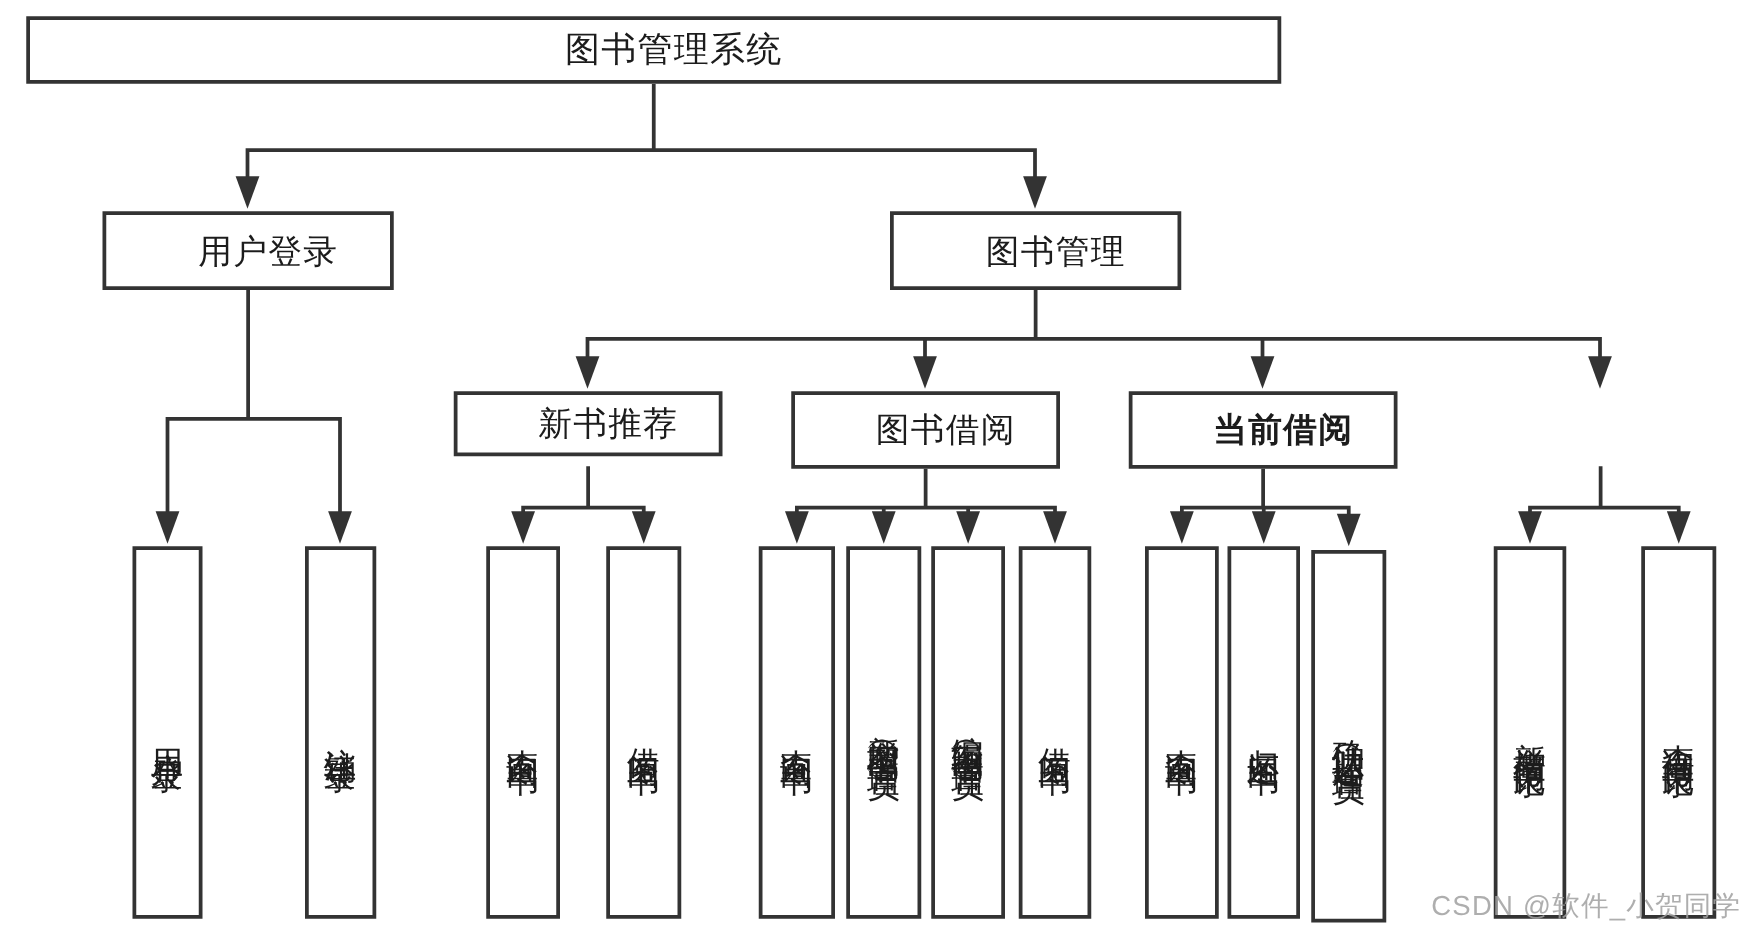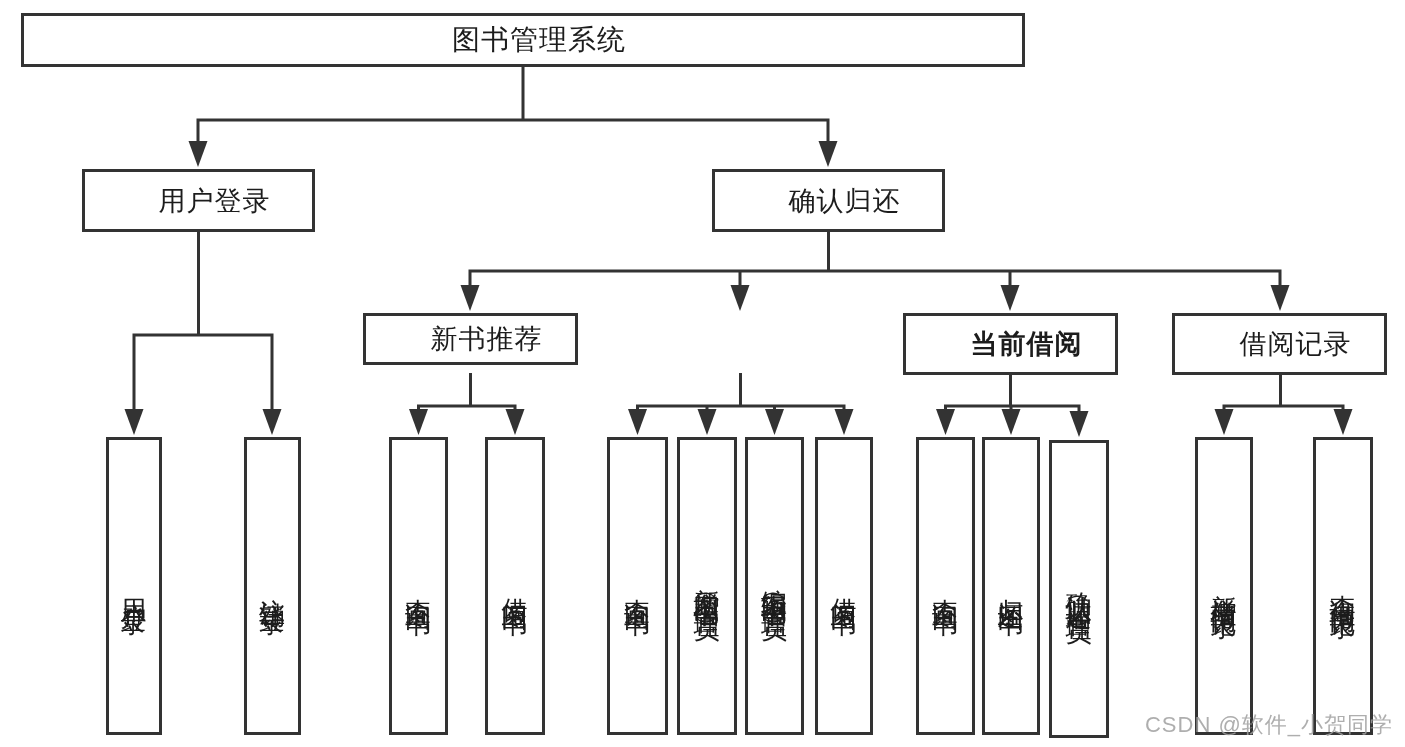--- a/index.html
+++ b/index.html
@@ -134,32 +134,32 @@
   </svg>
 
   <div class="node hnode root-node" style="left:21px; top:13px; width:1004px; height:54px;">
     <span>图书管理系统</span>
   </div>
 
   <div class="node hnode" style="left:82px; top:169px; width:233px; height:63px;">
     <span>用户登录</span>
   </div>
   <div class="node hnode" style="left:712px; top:169px; width:233px; height:63px;">
-    <span>确认归还</span>
+    <span>图书管理</span>
   </div>
 
   <div class="node hnode" style="left:363px; top:313px; width:215px; height:52px;">
     <span>新书推荐</span>
   </div>
+  <div class="node hnode" style="left:633px; top:313px; width:215px; height:62px;">
+    <span>图书借阅</span>
+  </div>
   <div class="node hnode" style="left:903px; top:313px; width:215px; height:62px;font-weight:bold;">
     <span>当前借阅</span>
   </div>
-  <div class="node hnode" style="left:1172px; top:313px; width:215px; height:62px;">
-    <span>借阅记录</span>
-  </div>
 
   <div class="node leaf" style="left:106px; width:56px;">
     <span class="vtext">用户登录</span>
   </div>
   <div class="node leaf" style="left:244px; width:57px;">
     <span class="vtext">注销登录</span>
   </div>
 
   <div class="node leaf" style="left:389px; width:59px;">
     <span class="vtext">查询图书</span>

